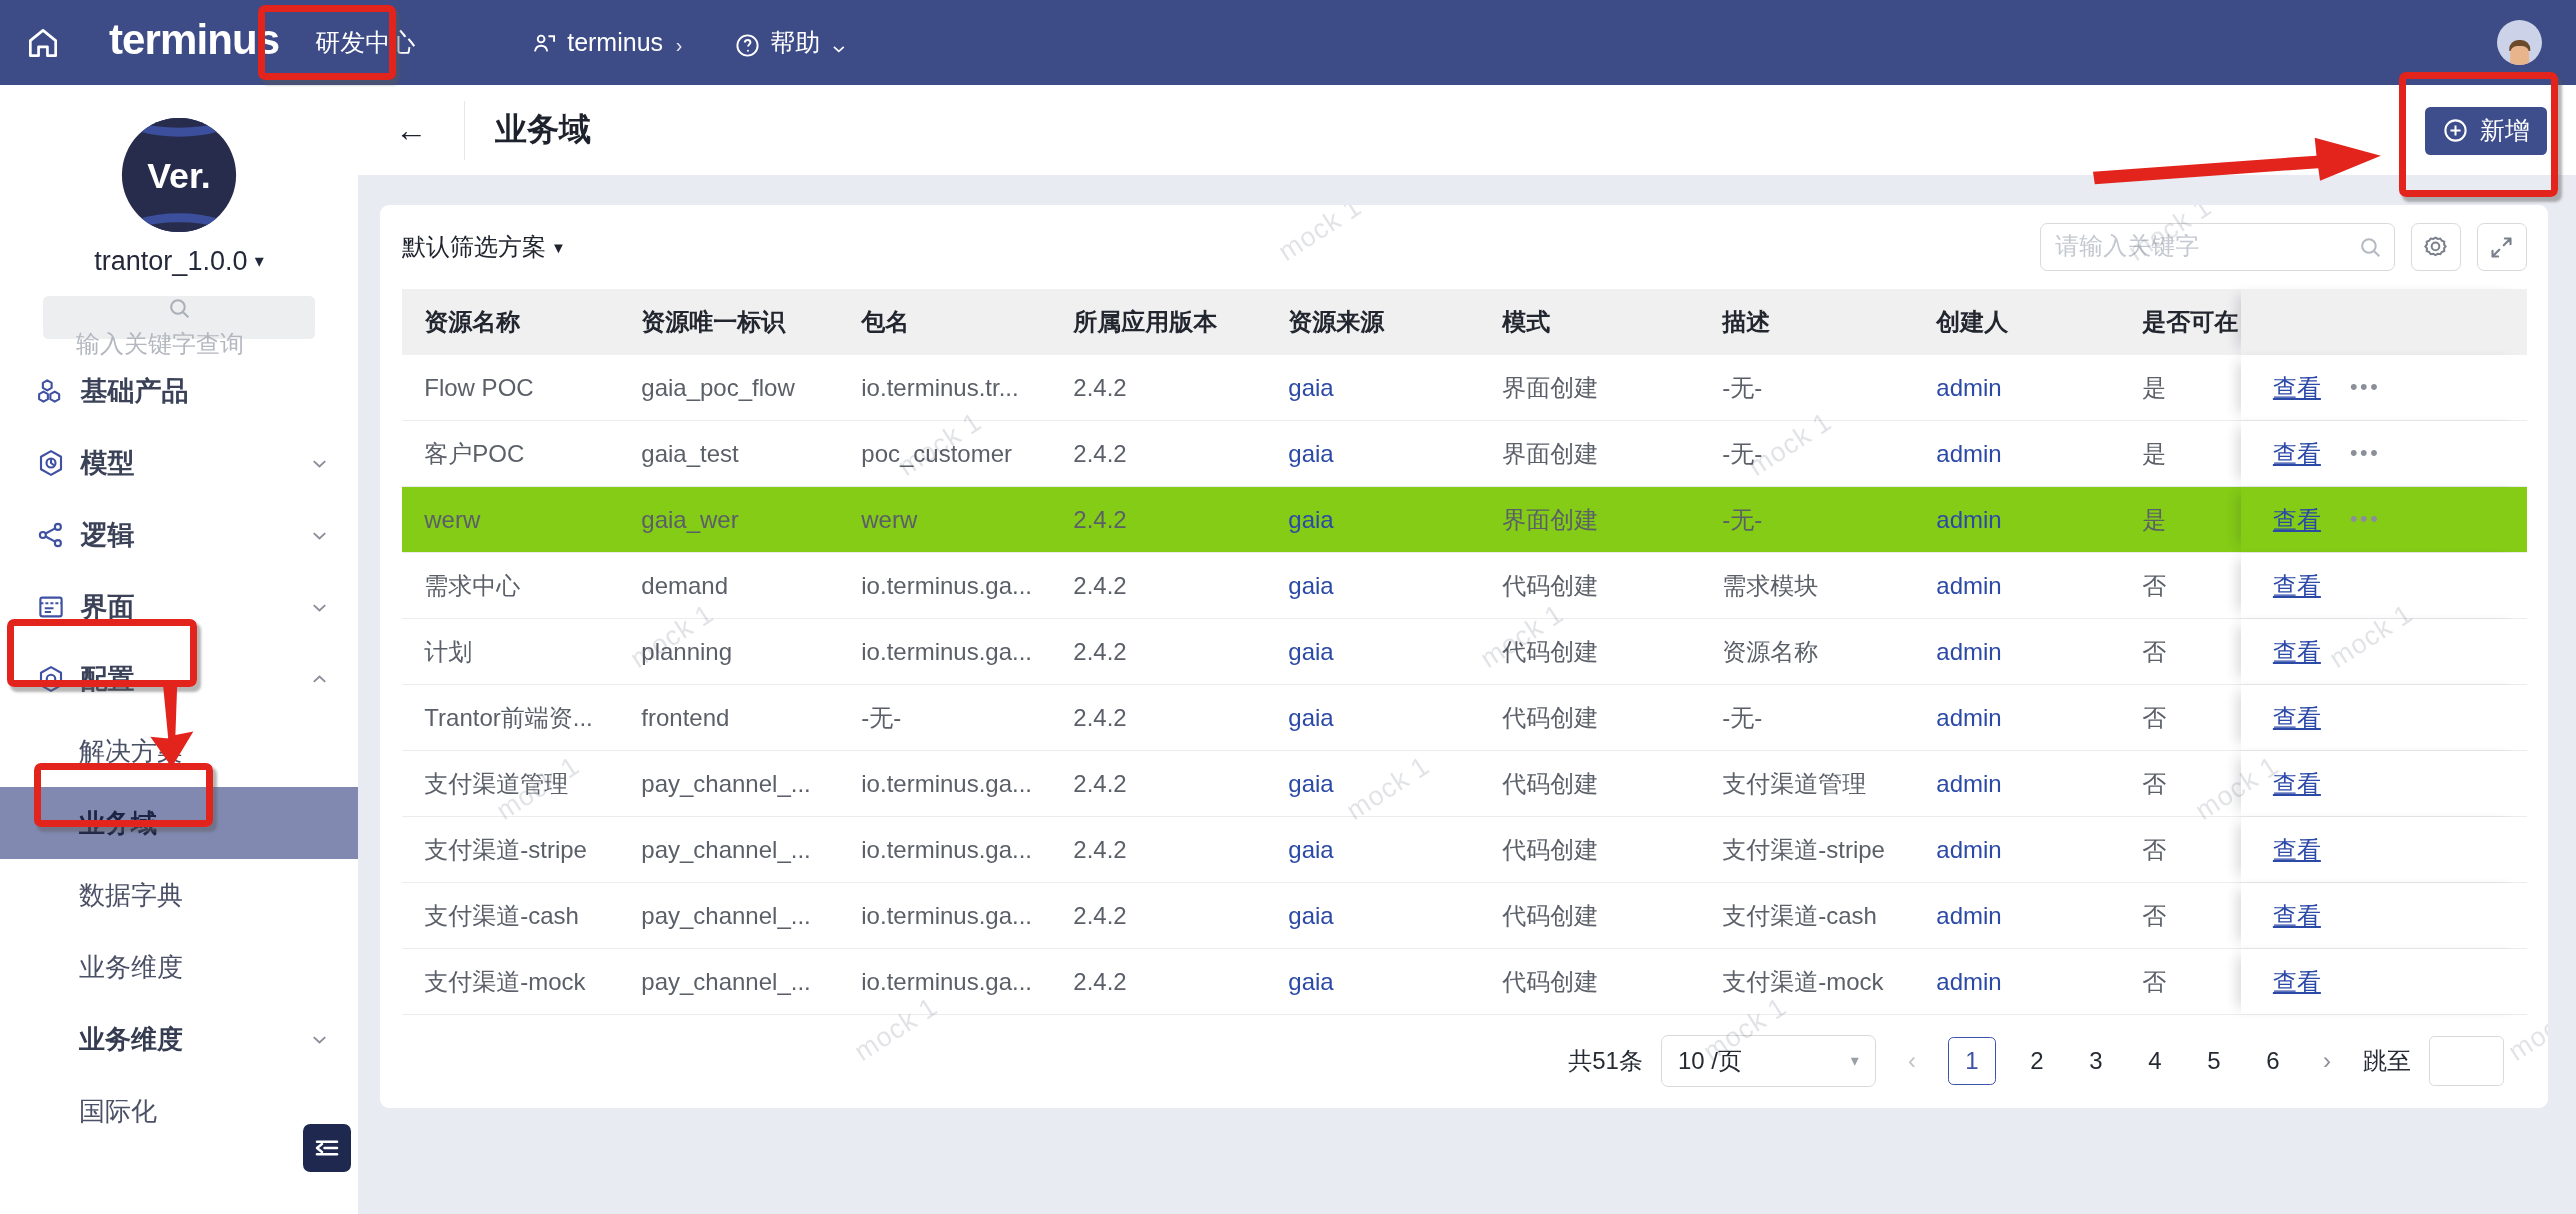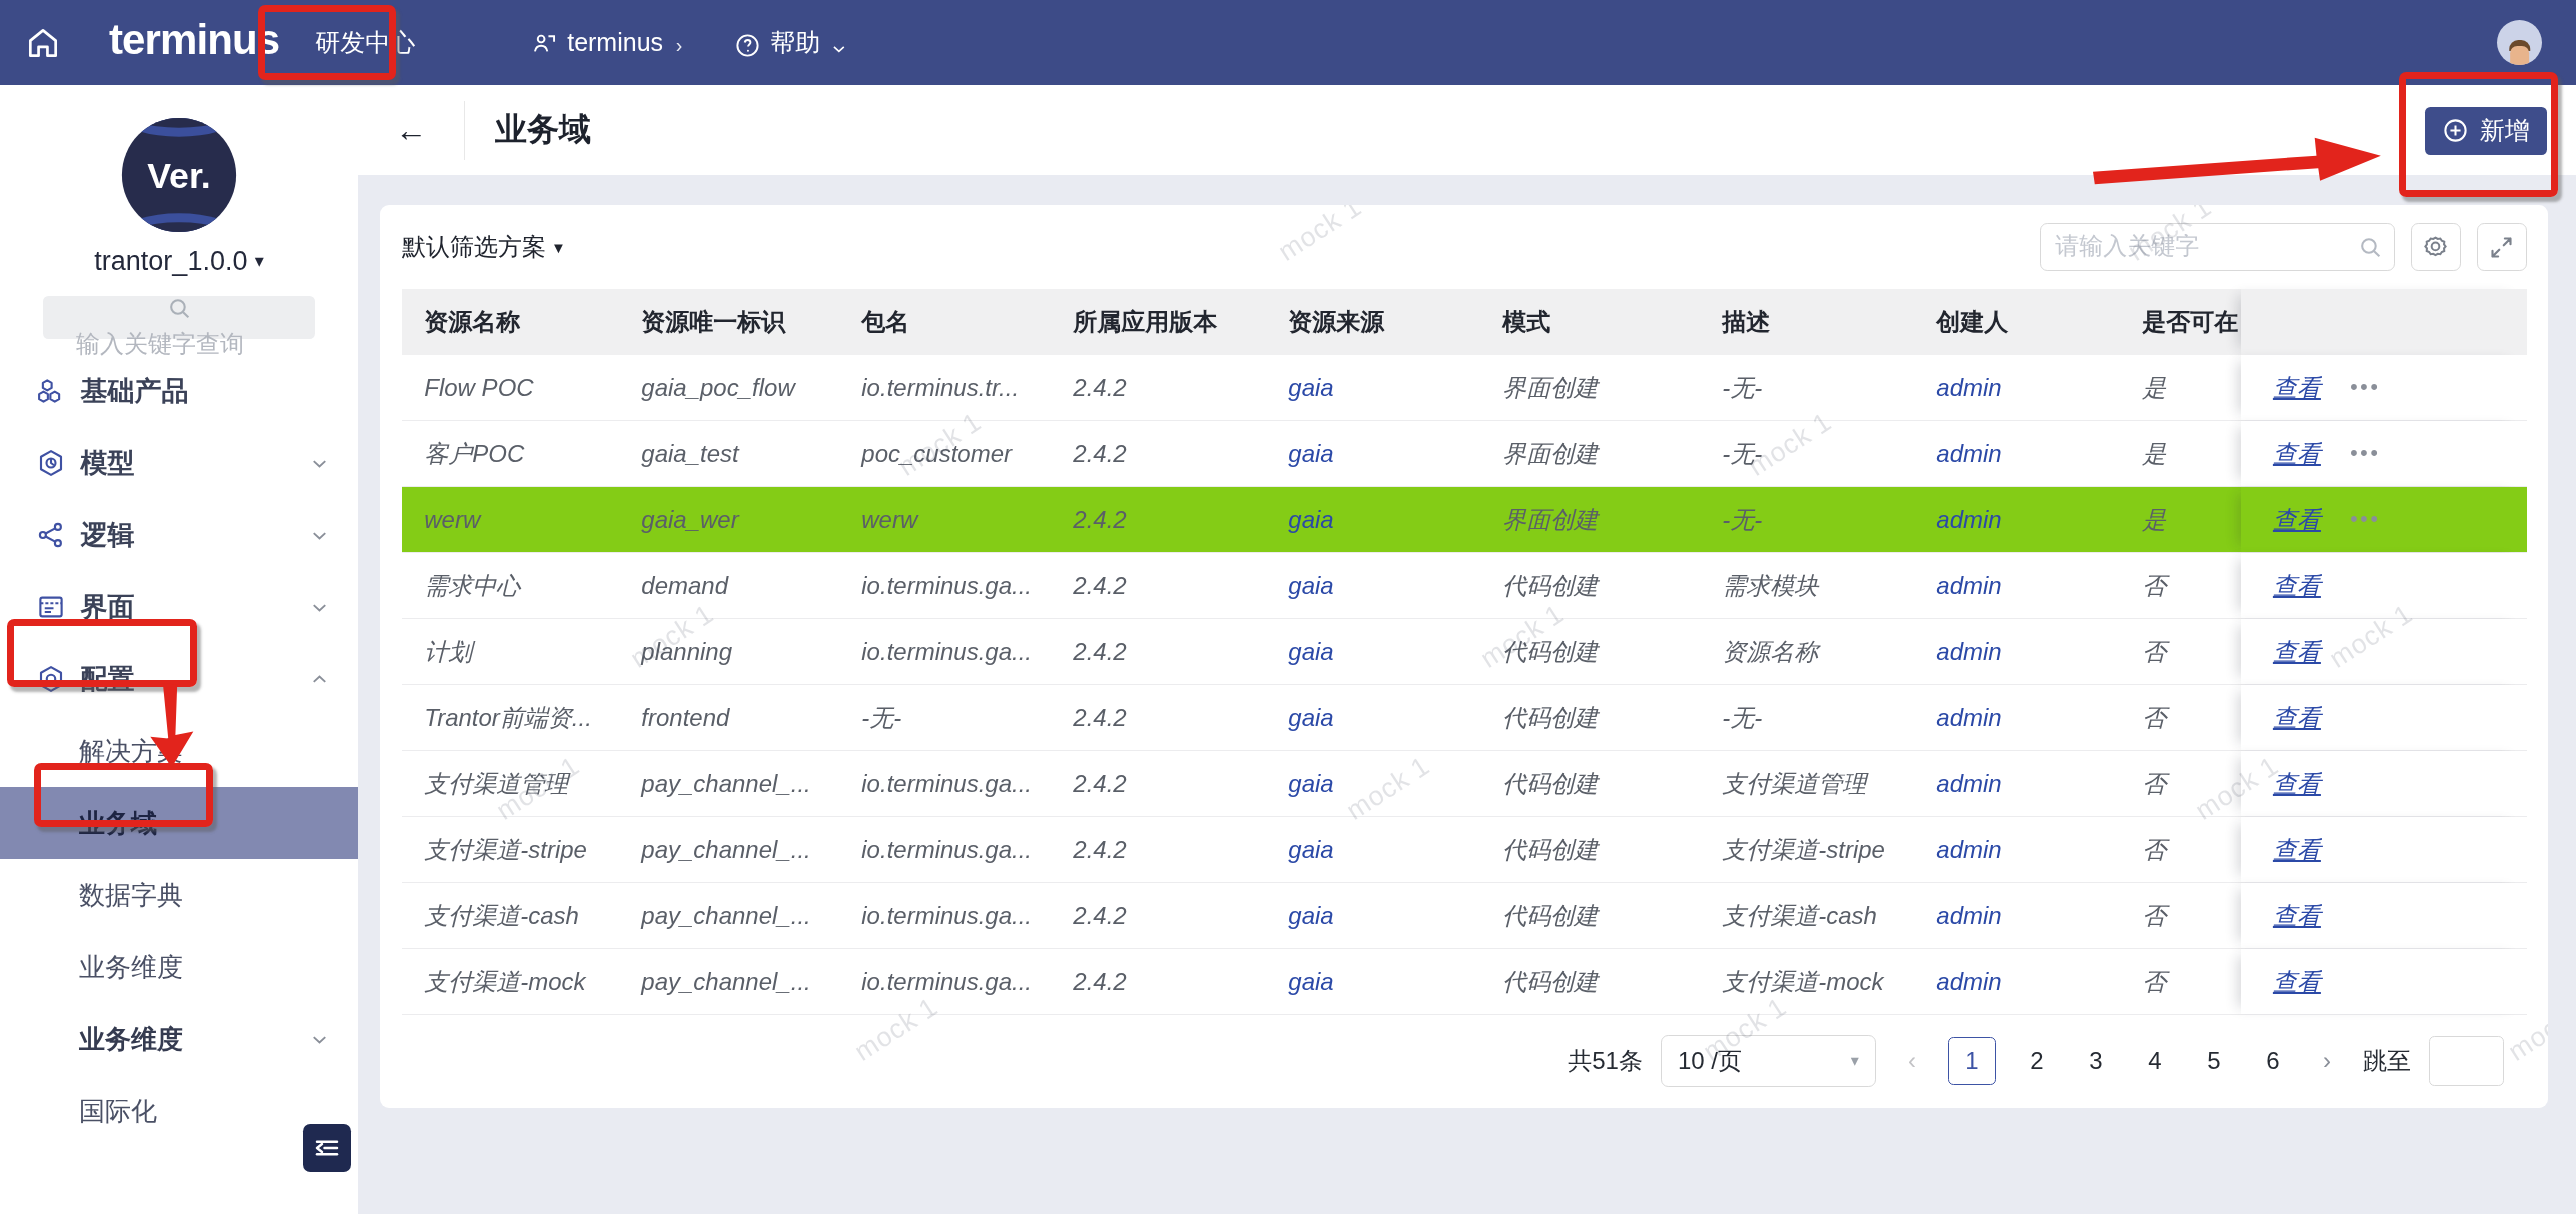--- a/index.html
+++ b/index.html
@@ -52,21 +52,21 @@
   .tb-right { margin-left:auto; display:flex; align-items:center; gap:16px; }
   .kw-search { width:355px; height:48px; border:0.9px solid #d9d9d9; border-radius:7.2px; display:flex; align-items:center; padding:0 14.3px; }
   .kw-search input { border:none; outline:none; flex:1; font-size:24px; color:#ef4444; font-family:Liberation Mono, monospace; }
   .kw-search input::placeholder { color:#c4c8d0; }
   .icon-btn { width:50px; height:48px; border:0.9px solid #d9d9d9; border-radius:7.2px; background:#fff; display:flex; align-items:center; justify-content:center; cursor:pointer; }
 
   
   .tbl { position:relative; }
   .trow { display:flex; align-items:stretch; height:66px; }
   .thead { background:#f0f0f1; font-weight:700; color:#22262f; }
-  .tbody .trow { border-bottom:0.9px solid #ececee; background:#fff;font-style:italic; }
+  .tbody .trow { border-bottom:0.9px solid #ececee; background:#fff; }
   .tbody .trow.hl { background:#84cc16; }
   .cell { display:flex; align-items:center; padding-left:22.4px; font-size:24px; color:#5a5f68; white-space:nowrap; overflow:hidden; flex:0 0 auto; }
   .thead .cell { color:#22262f; }
   .c0{width:217px}.c1{width:220px}.c2{width:212px}.c3{width:215px}.c4{width:214px}.c5{width:220px}.c6{width:214px}.c7{width:206px}
   .c8{flex:1 1 auto; min-width:0;}
   .c-act { width:286px; padding-left:32px; box-shadow:-10.7px 0 12.5px -7.2px rgba(30,36,50,.18); position:relative; z-index:2; background:inherit; display:flex; align-items:center; gap:29px; }
   .thead .c-act { background:#f0f0f1; }
   a.lnk { color:#2b49a7; text-decoration:none; cursor:pointer;text-align:center; }
   a.view { color:#2b49a7; text-decoration:underline; cursor:pointer; }
   .more { color:#8a8f99; font-size:21.5px; letter-spacing:2.7px; cursor:pointer; }

